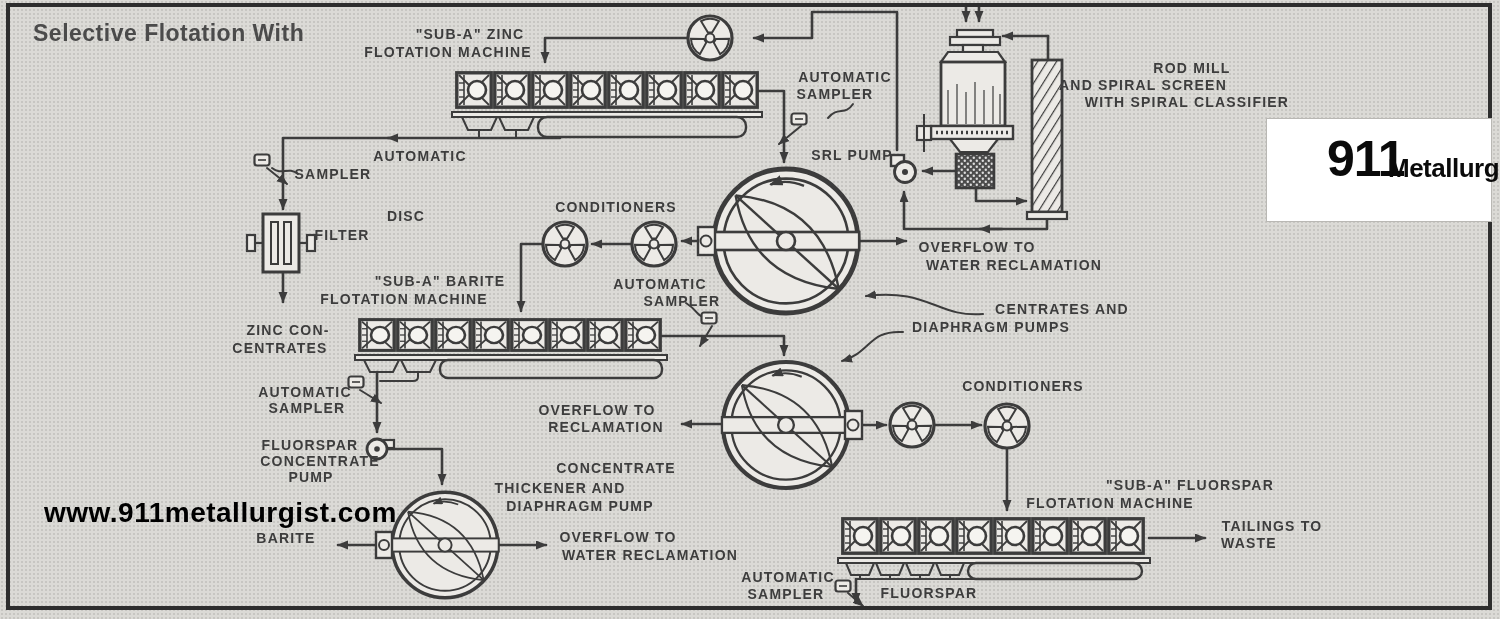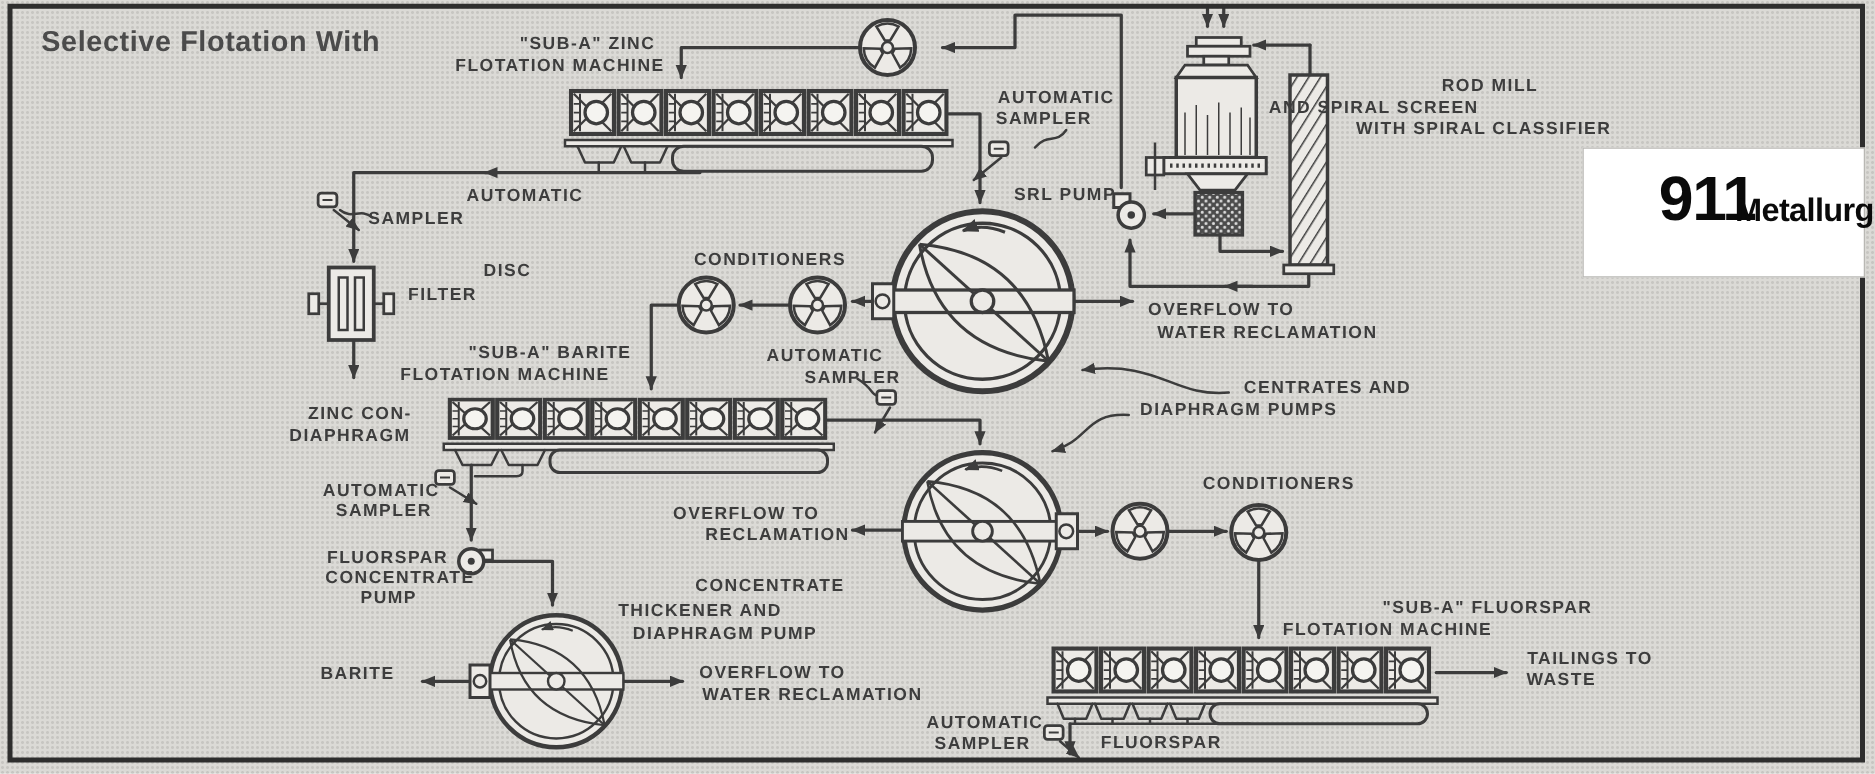--- a/index.html
+++ b/index.html
@@ -271,31 +271,31 @@
 
 <div class="lbl" style="left:470px;top:27px;">"SUB-A" ZINC</div>
 <div class="lbl" style="left:448px;top:45px;">FLOTATION MACHINE</div>
 
 <div class="lbl" style="left:845px;top:70px;">AUTOMATIC</div>
 <div class="lbl" style="left:835px;top:87px;">SAMPLER</div>
 
 <div class="lbl" style="left:852px;top:148px;">SRL PUMP</div>
 
 <div class="lbl" style="left:1192px;top:61px;">ROD MILL</div>
-<div class="lbl" style="left:1099px;top:78px;">AND SPIRAL SCREEN</div>
+<div class="lbl" style="left:1143px;top:78px;">AND SPIRAL SCREEN</div>
 <div class="lbl" style="left:1187px;top:95px;text-align:right;">WITH SPIRAL CLASSIFIER</div>
 
 <div class="lbl" style="left:420px;top:149px;">AUTOMATIC</div>
 <div class="lbl" style="left:333px;top:167px;">SAMPLER</div>
 
 <div class="lbl" style="left:406px;top:209px;">DISC</div>
-<div class="lbl" style="left:342px;top:228px;margin-left:12px;">FILTER</div>
+<div class="lbl" style="left:342px;top:228px;">FILTER</div>
 
 <div class="lbl" style="left:288px;top:323px;">ZINC CON-</div>
-<div class="lbl" style="left:280px;top:341px;">DIAPHRAGM</div>
+<div class="lbl" style="left:280px;top:341px;">CENTRATES</div>
 
 <div class="lbl" style="left:440px;top:274px;">"SUB-A" BARITE</div>
 <div class="lbl" style="left:404px;top:292px;">FLOTATION MACHINE</div>
 
 <div class="lbl" style="left:616px;top:200px;">CONDITIONERS</div>
 
 <div class="lbl" style="left:660px;top:277px;">AUTOMATIC</div>
 <div class="lbl" style="left:682px;top:294px;">SAMPLER</div>
 
 <div class="lbl" style="left:977px;top:240px;">OVERFLOW TO</div>
@@ -305,21 +305,21 @@
 <div class="lbl" style="left:991px;top:320px;">DIAPHRAGM PUMPS</div>
 
 <div class="lbl" style="left:305px;top:385px;">AUTOMATIC</div>
 <div class="lbl" style="left:307px;top:401px;">SAMPLER</div>
 
 <div class="lbl" style="left:310px;top:438px;">FLUORSPAR</div>
 <div class="lbl" style="left:320px;top:454px;">CONCENTRATE</div>
 <div class="lbl" style="left:311px;top:470px;text-align:center;">PUMP</div>
 
 <div class="lbl" style="left:597px;top:403px;">OVERFLOW TO</div>
-<div class="lbl" style="left:606px;top:420px;margin-left:16px;">RECLAMATION</div>
+<div class="lbl" style="left:606px;top:420px;">RECLAMATION</div>
 
 <div class="lbl" style="left:616px;top:461px;">CONCENTRATE</div>
 <div class="lbl" style="left:560px;top:481px;">THICKENER AND</div>
 <div class="lbl" style="left:580px;top:499px;">DIAPHRAGM PUMP</div>
 
 <div class="lbl" style="left:286px;top:531px;">BARITE</div>
 
 <div class="lbl" style="left:618px;top:530px;">OVERFLOW TO</div>
 <div class="lbl" style="left:650px;top:548px;">WATER RECLAMATION</div>
 
@@ -329,18 +329,19 @@
 <div class="lbl" style="left:1110px;top:496px;">FLOTATION MACHINE</div>
 
 <div class="lbl" style="left:1272px;top:519px;">TAILINGS TO</div>
 <div class="lbl" style="left:1249px;top:536px;">WASTE</div>
 
 <div class="lbl" style="left:788px;top:570px;">AUTOMATIC</div>
 <div class="lbl" style="left:786px;top:587px;">SAMPLER</div>
 
 <div class="lbl" style="left:929px;top:586px;">FLUORSPAR</div>
 
+<div id="watermark">www.911metallurgist.com</div>
 
 <div id="logo-box"></div>
 <div id="logo-911">911</div>
 <div id="logo-name">Metallurgist</div>
 
 </div>
 
 </body></html>

